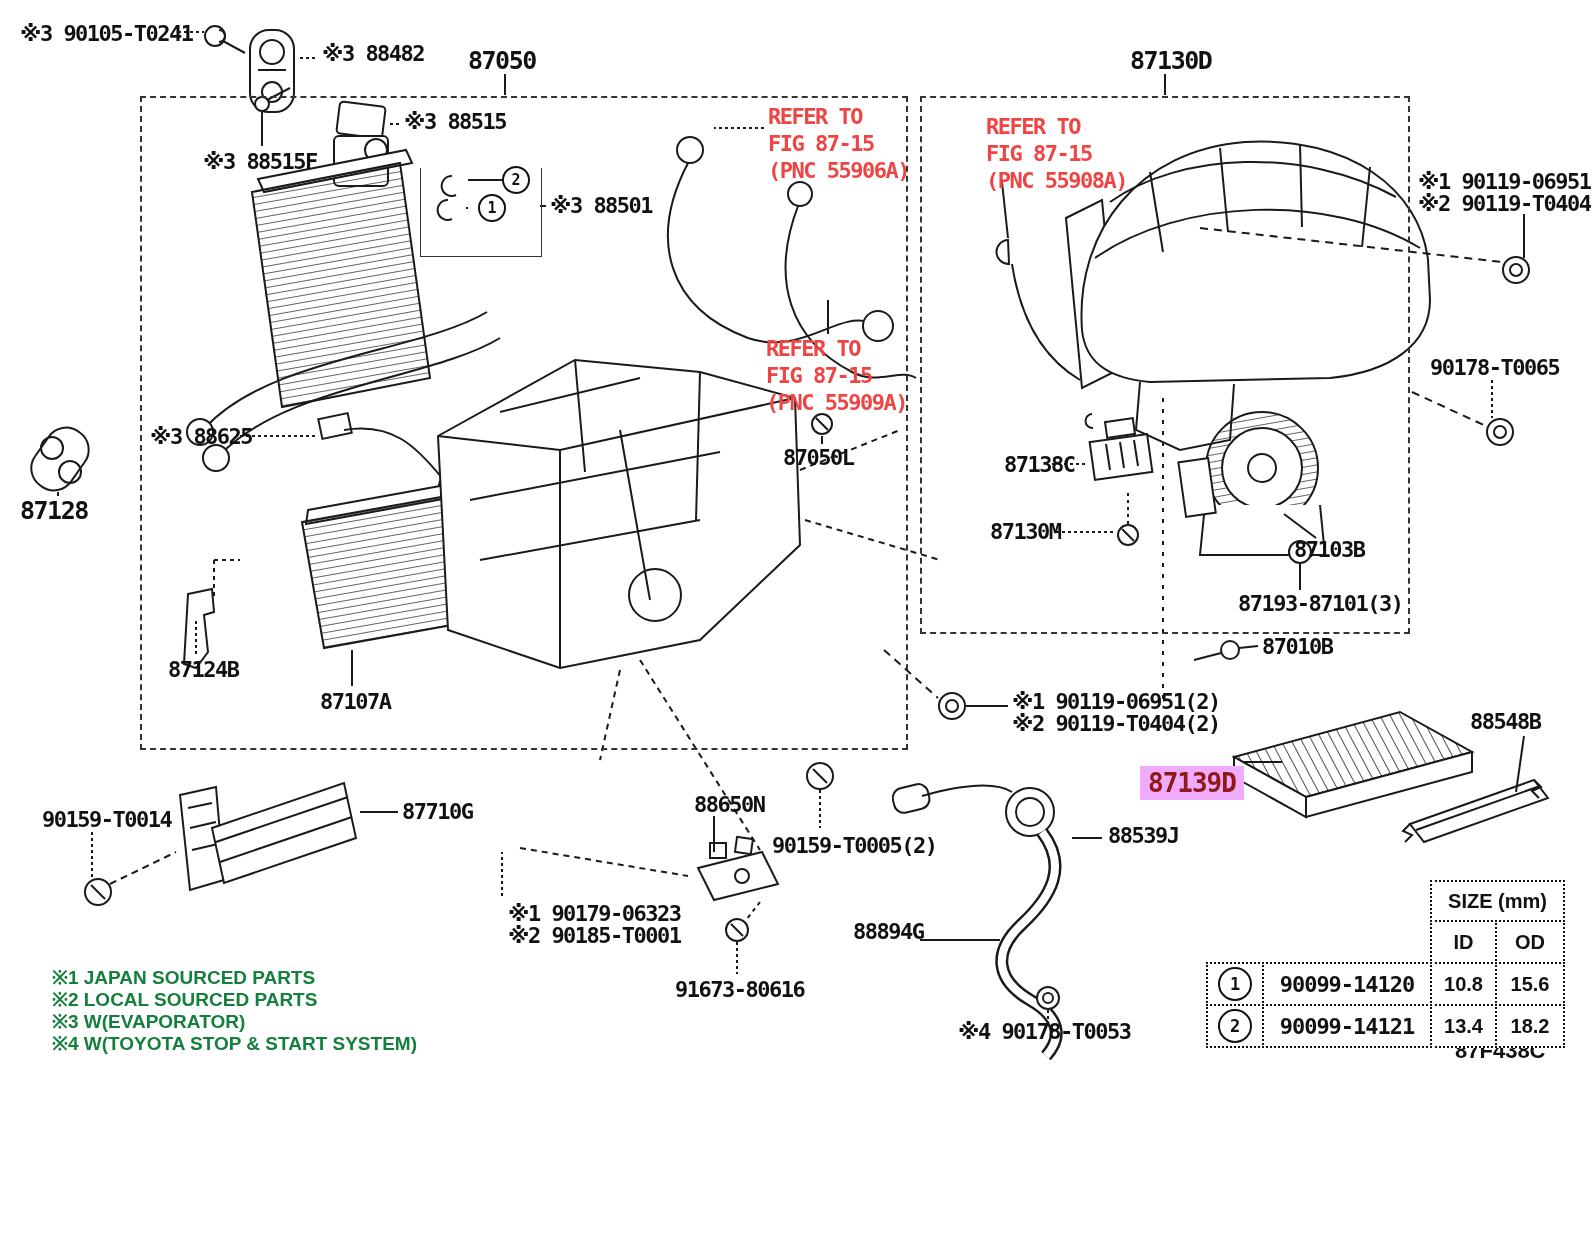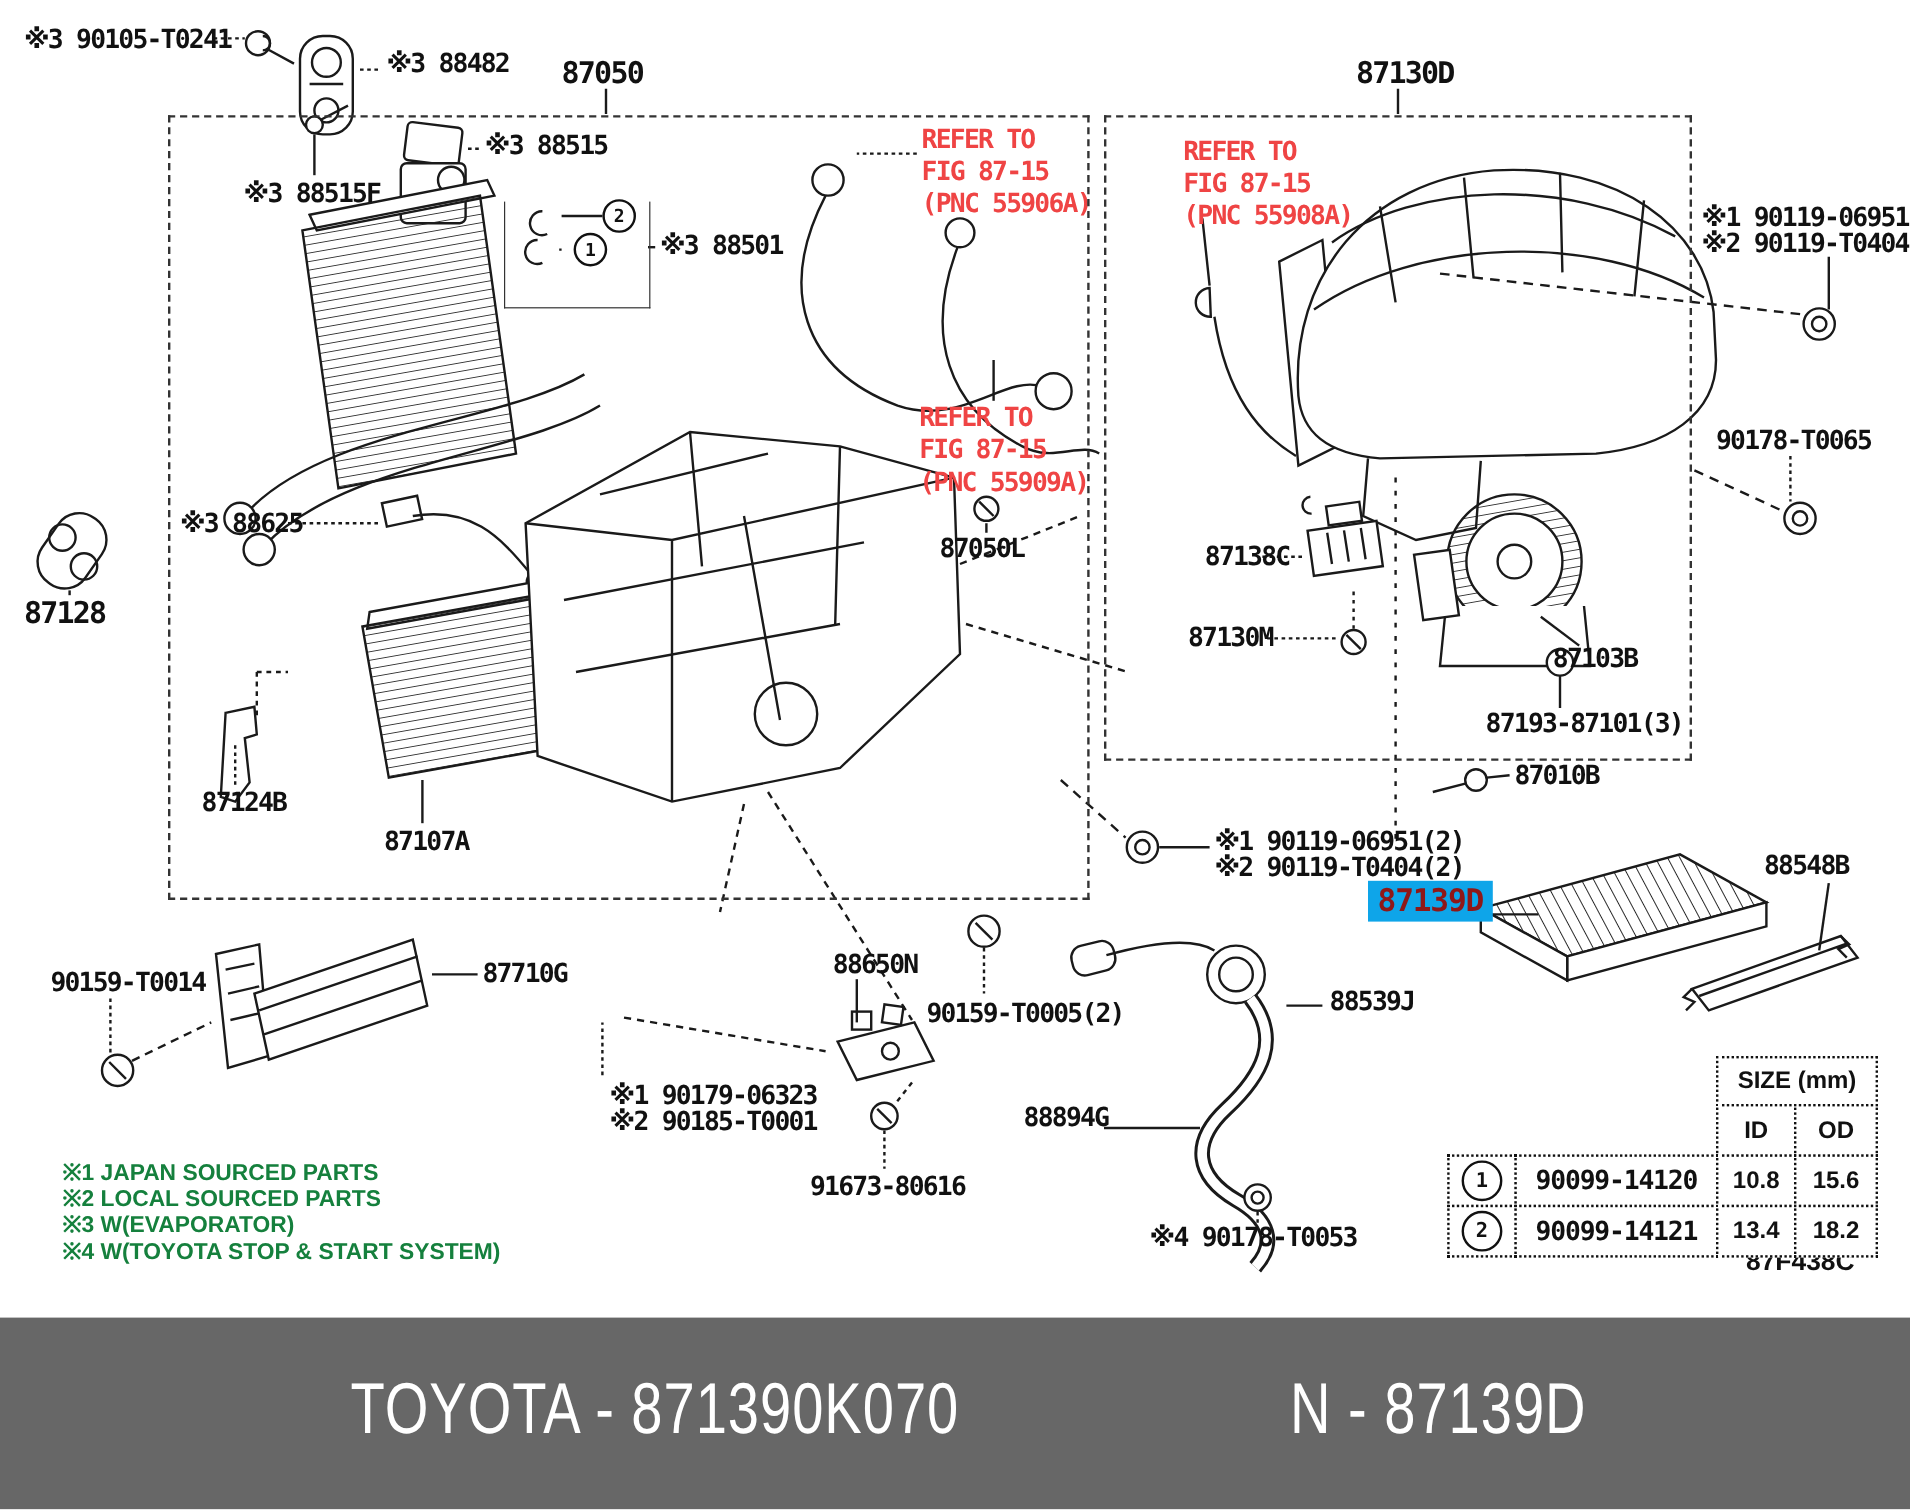--- a/index.html
+++ b/index.html
@@ -8,22 +8,22 @@
   svg.art{position:absolute;left:0;top:0;}
   .lbl{position:absolute;font:700 22px/1.05 "DejaVu Sans Mono","DejaVu Sans",monospace;
        letter-spacing:-1.5px;white-space:nowrap;color:#111;}
   .big{font-size:25px;}
   .note{position:absolute;font:700 22px/1.22 "DejaVu Sans Mono","DejaVu Sans",monospace;
         letter-spacing:-1.5px;white-space:pre-line;color:#ef4444;}
   .circ{position:absolute;width:24px;height:24px;border:2.5px solid #111;border-radius:50%;
         background:#fff;font:700 15px/24px "DejaVu Sans Mono",monospace;text-align:center;z-index:3;}
   .dashbox{position:absolute;border:2px dashed #333;z-index:1;}
   .thinbox{position:absolute;border:1.5px solid #333;border-top:none;z-index:1;}
-  .hl{position:absolute;background:#0ea5e9;color:#8f1818;font:700 26px/34px "DejaVu Sans Mono",monospace;
-      letter-spacing:-1px;padding:0 8px;z-index:4;}
+  .hl{position:absolute;background:#f0abfc;color:#8f1818;font:700 26px/34px "DejaVu Sans Mono",monospace;
+      letter-spacing:-1px;padding:0 8px;z-index:4;margin-top:32px;}
   .legend-line{position:absolute;font:700 19px/1 "Liberation Sans",sans-serif;color:#15803d;white-space:nowrap;}
   .cell{position:absolute;border:2px dotted #111;display:flex;align-items:center;justify-content:center;
         background:#fff;box-sizing:border-box;z-index:2;}
   .cell.sans{font:700 20px "Liberation Sans",sans-serif;}
   .cell.mono{font:700 22px "DejaVu Sans Mono",monospace;letter-spacing:-1px;}
   .tcirc{width:30px;height:30px;border:2px solid #111;border-radius:50%;
          font:700 17px/30px "DejaVu Sans Mono",monospace;text-align:center;}
   .doccode{position:absolute;font:700 22px "Liberation Sans",sans-serif;color:#111;}
   .banner{position:absolute;left:0;top:1098px;width:1592px;height:160px;background:#676767;z-index:5;}
   .banner span{position:absolute;top:46px;color:#fff;font:400 60px/1 "Liberation Sans",sans-serif;
@@ -282,18 +282,14 @@
 
   <div class="cell" style="left:1206px;top:1004px;width:58px;height:44px">
     <span class="tcirc">2</span>
     </div>
   <div class="cell mono" style="left:1262px;top:1004px;width:170px;height:44px">90099-14121</div>
   <div class="cell sans" style="left:1430px;top:1004px;width:67px;height:44px">13.4</div>
   <div class="cell sans" style="left:1495px;top:1004px;width:70px;height:44px">18.2</div>
 
   <div class="doccode" style="left:1455px;top:1038px">87F438C</div>
 
-  <div class="banner">
-    <span style="left:292px">TOYOTA - 871390K070</span>
-    <span style="left:1075px">N - 87139D</span>
-  </div>
 
 </div>
 
 </body></html>

